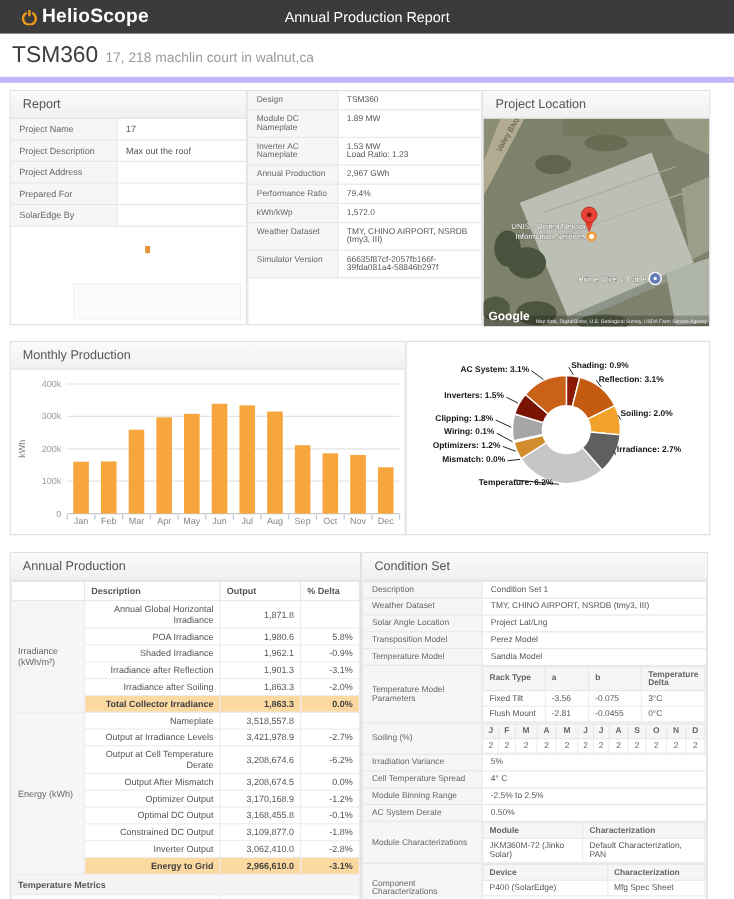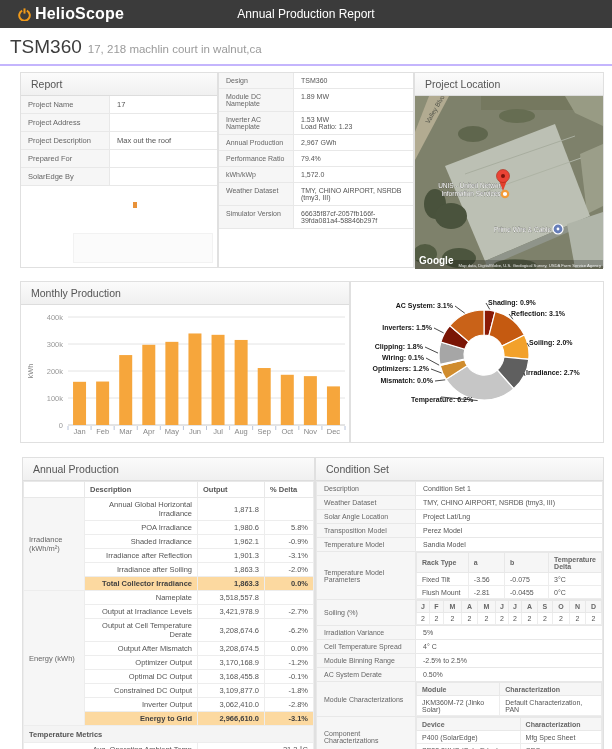--- a/index.html
+++ b/index.html
@@ -6,26 +6,26 @@
   .page { position:relative; width:612px; height:749px; background:#fff; overflow:hidden;
           font-family:"Liberation Sans", sans-serif; color:#555; }
 
   
   .topbar { height:28px; background:#3b3b3b; position:relative; display:flex; align-items:center; }
   .logo { margin-left:18px; display:flex; align-items:center; gap:4px; color:#fff;
           font-size:16px; font-weight:bold; letter-spacing:.2px; z-index:2; }
   .report-title { position:absolute; left:0; right:0; text-align:center; color:#fff; font-size:12px; }
 
   
-  .titlebar { padding:8px 10px 6px 10px; border-bottom:2px solid #c4b5fd; }
+  .titlebar { padding:8px 10px 6px 10px; border-bottom:5px solid #c4b5fd; }
   .proj-name { font-size:19px; color:#3d3d3d; }
   .proj-sub  { font-size:11.5px; color:#9b9b9b; margin-left:6px; }
 
   .main { padding:6px 8px 0 8px; }
-  .row { display:flex; justify-content:flex-end; }
+  .row { display:flex; justify-content:flex-start; }
 
   .panel { border:1px solid #e0e0e0; background:#fff; box-sizing:border-box; }
   .panel-h { background:linear-gradient(#fbfbfb,#f0f0f0); border-bottom:1px solid #ddd;
              padding:5px 10px; font-size:10.5px; color:#555; }
 
   
   table { border-collapse:collapse; }
   .kv { width:100%; font-size:7.5px; }
   .kv td { border:1px solid #e8e8e8; padding:4px 7px; vertical-align:top; color:#555;margin-left:16px; }
   .kv td.k { background:#f6f6f6; color:#666; }
@@ -104,26 +104,26 @@
 
       <div class="panel p-report">
         <div class="panel-h">Report</div>
         <table class="kv kv-report">
             <tbody>
               <tr>
                 <td class="k">Project Name</td>
                 <td>17</td>
               </tr>
               <tr>
+                <td class="k">Project Description</td>
+                <td>Max out the roof</td>
+              </tr>
+              <tr>
                 <td class="k">Project Address</td>
                 <td>&nbsp;</td>
-              </tr>
-              <tr>
-                <td class="k">Project Description</td>
-                <td>Max out the roof</td>
               </tr>
               <tr>
                 <td class="k">Prepared For</td>
                 <td>&nbsp;</td>
               </tr>
               <tr>
                 <td class="k">SolarEdge By</td>
                 <td>&nbsp;</td>
               </tr>
             </tbody>

